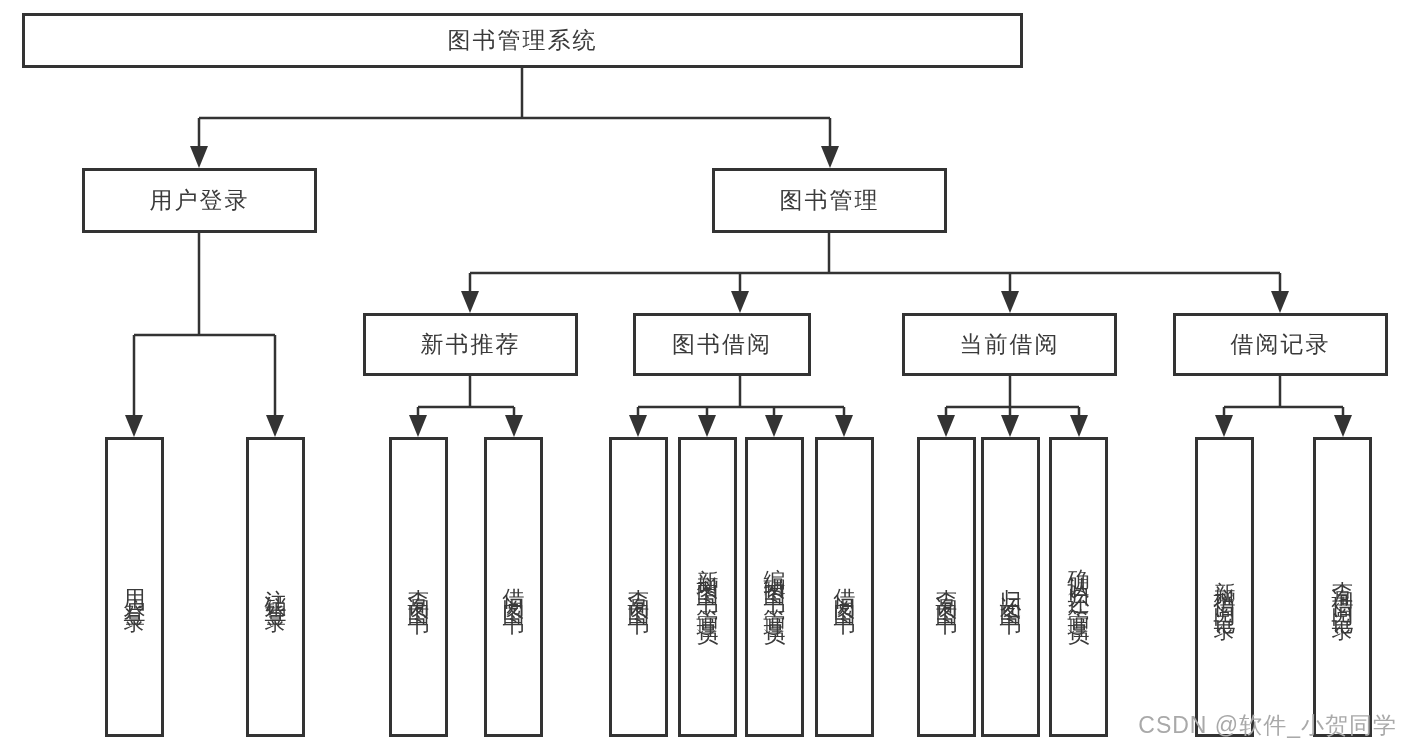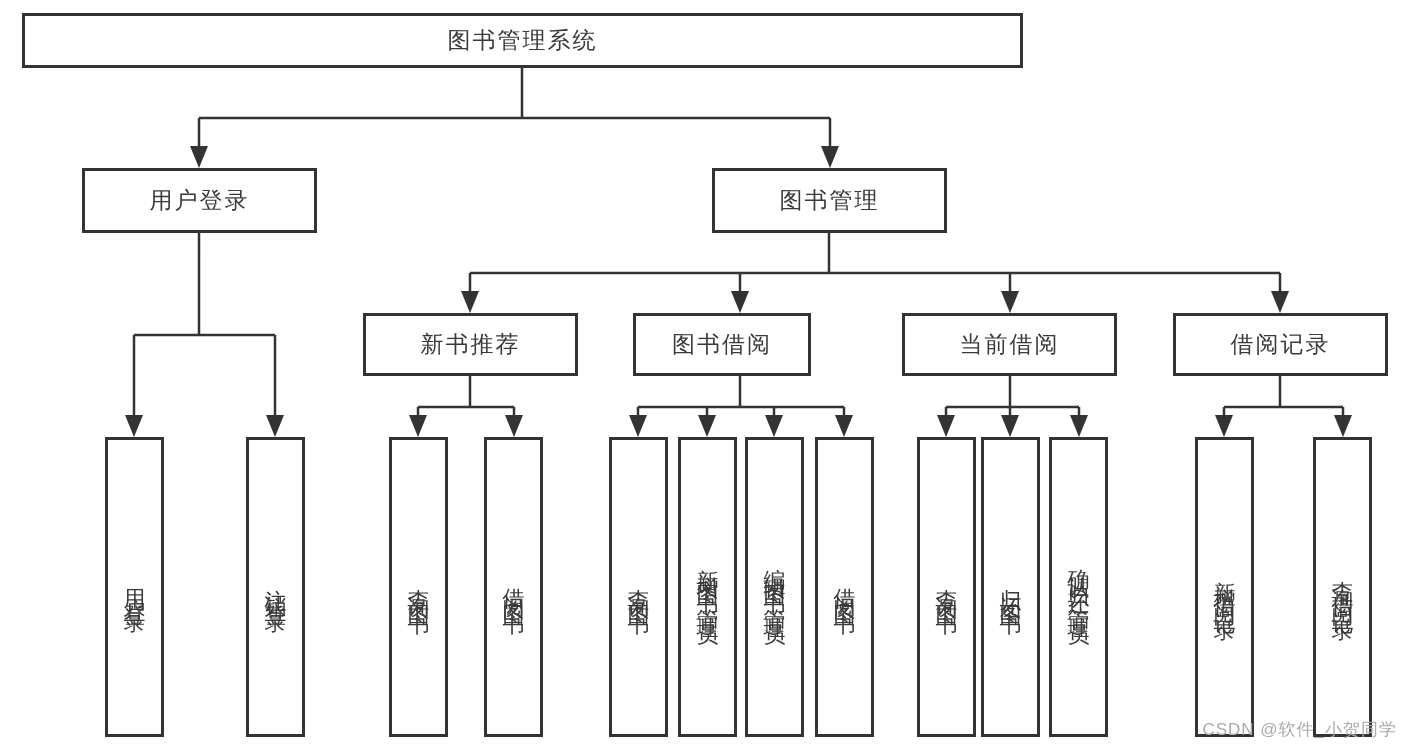--- a/index.html
+++ b/index.html
@@ -42,21 +42,21 @@
     writing-mode: vertical-rl;
     text-orientation: mixed;
     font-size: 22px;
     letter-spacing: 8px;
     line-height: 1;
   }
   .watermark {
     position: absolute;
     right: 8px;
     bottom: 6px;
-    font-size: 17px;
+    font-size: 23px;
     letter-spacing: 1px;
     color: var(--watermark);
     z-index: 5;
     white-space: nowrap;
   }
 </style>
 </head>
 <body>
 
 <div class="canvas">

